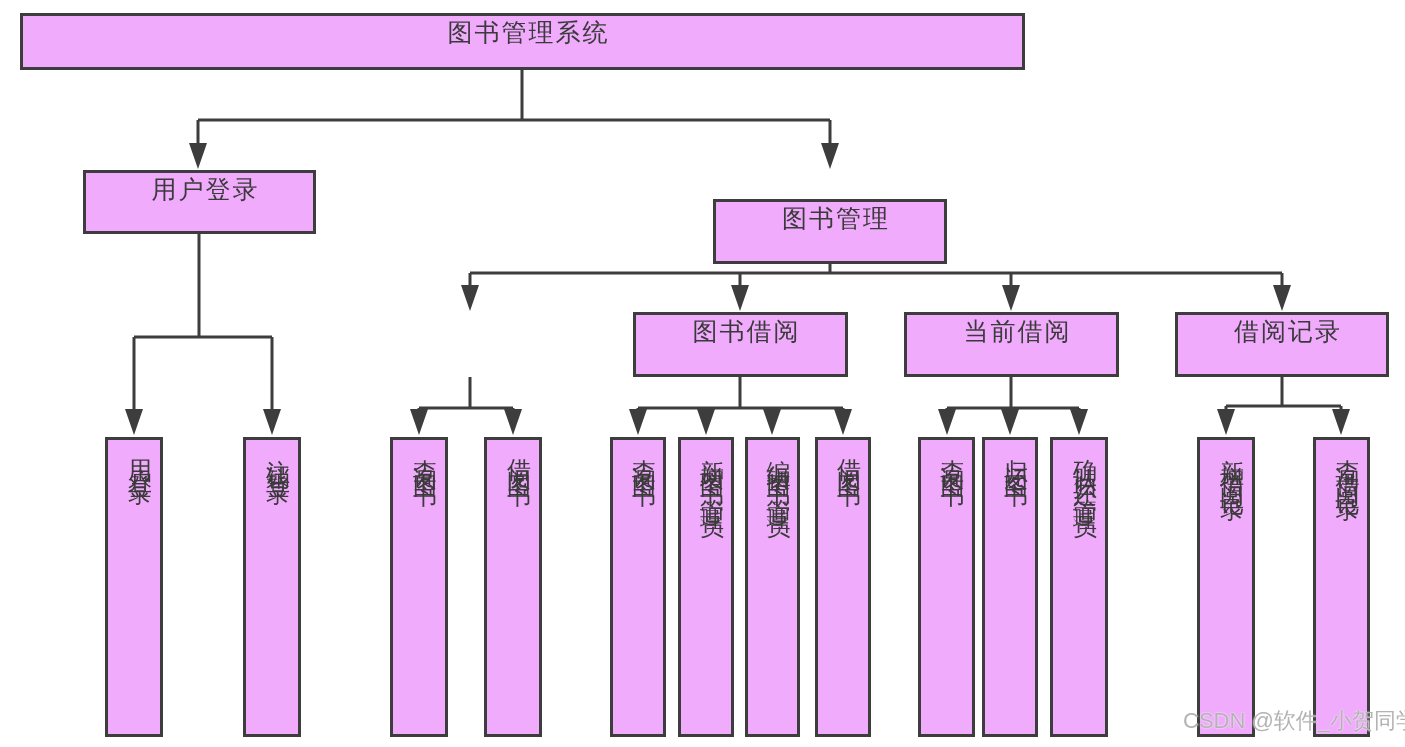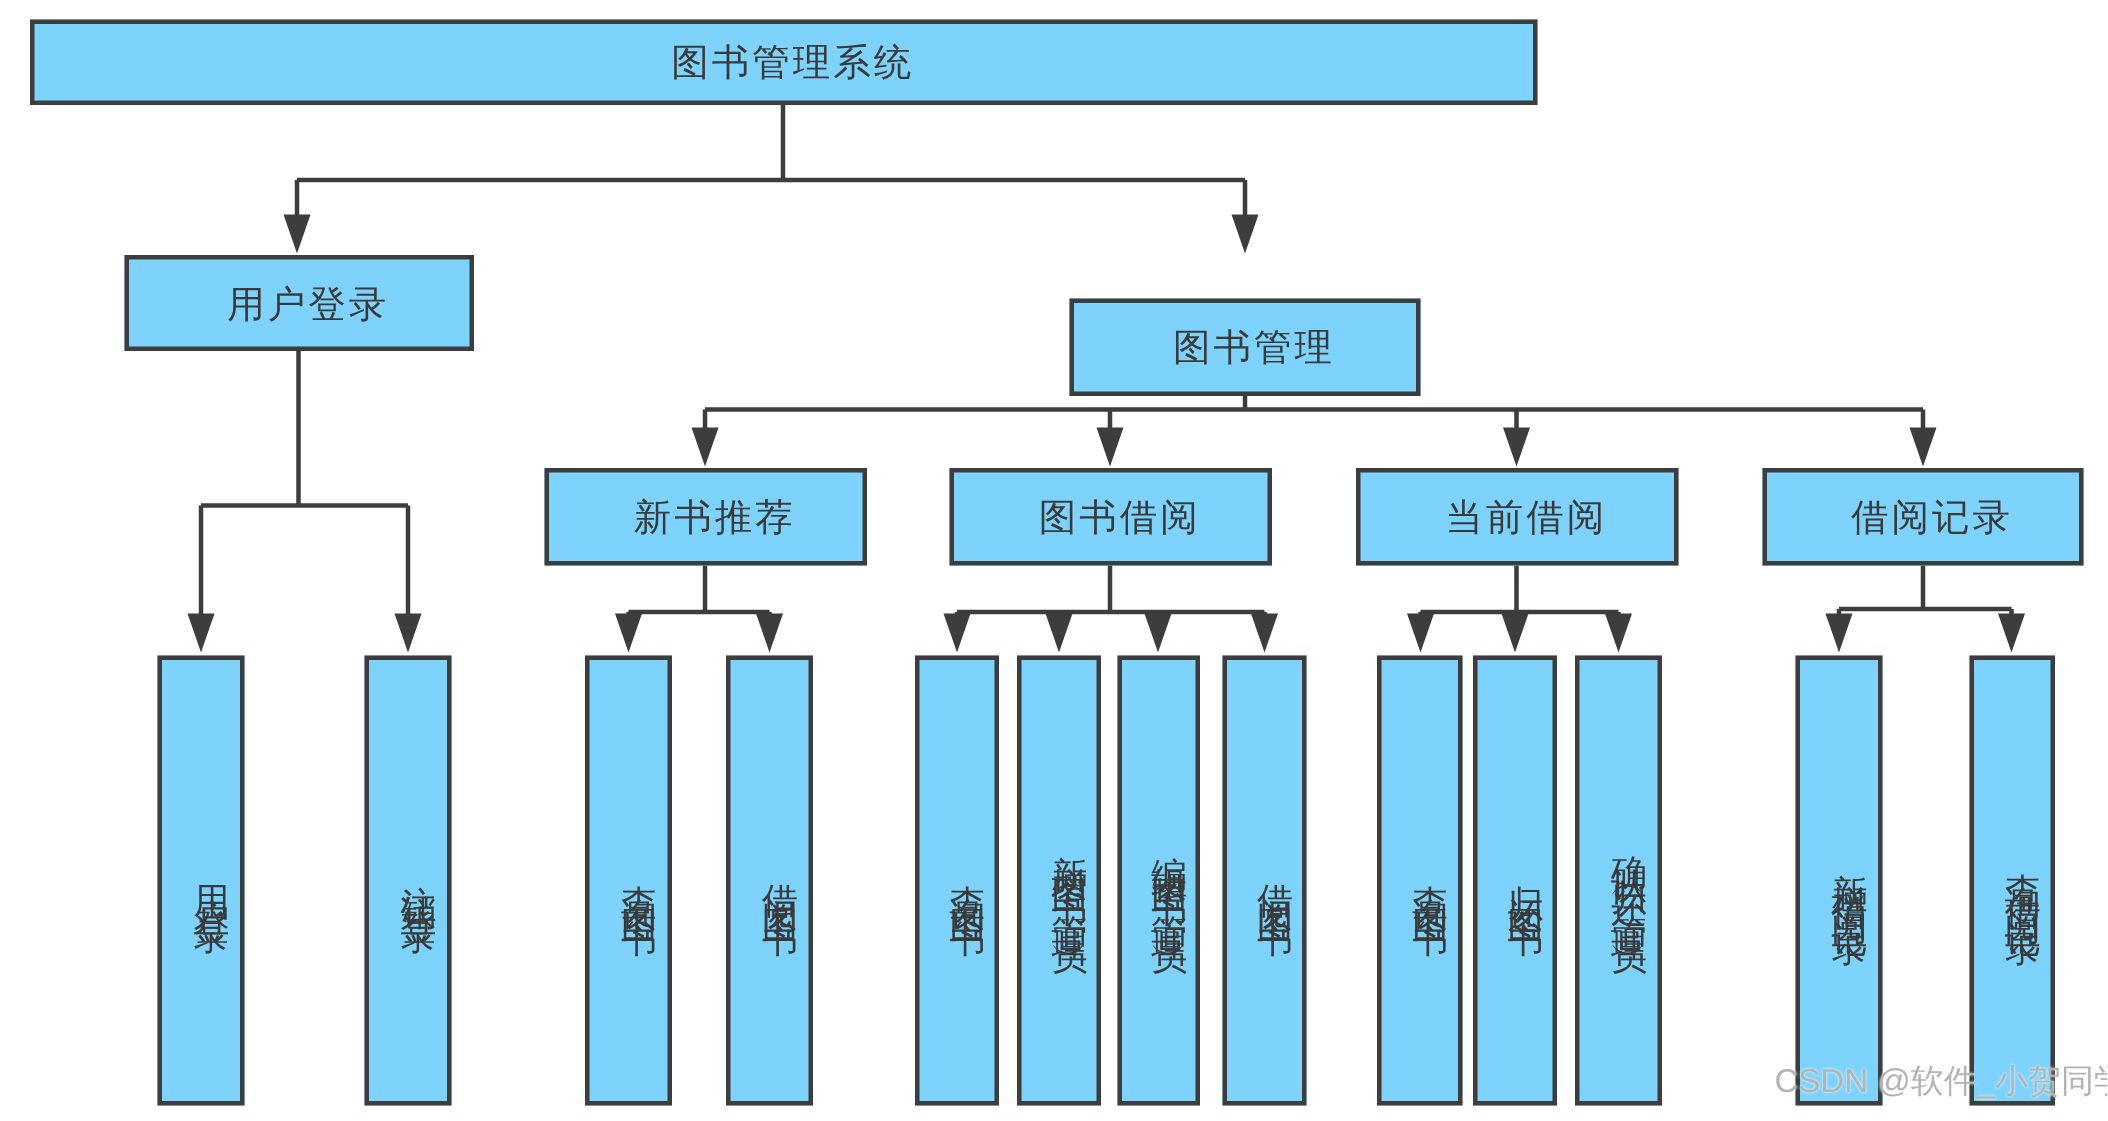--- a/index.html
+++ b/index.html
@@ -16,23 +16,23 @@
     left: 0; top: 0;
     width: 1405px; height: 747px;
     z-index: 1;
   }
   svg.wires path { stroke: #3d3d3d; stroke-width: 3; fill: none; }
   svg.wires polygon { fill: #3d3d3d; stroke: none; }
   .box {
     position: absolute;
     box-sizing: border-box;
     border: 3px solid #3d3d3d;
-    background: #7dd3fc;
+    background: #f0abfc;
     display: flex;
-    align-items: center;
+    align-items: flex-start;
     justify-content: center;
     z-index: 2;
     color: #3a3a3a;
     padding-left: 12px;
   }
   .box.h span {
     font-size: 25px;
     letter-spacing: 2px;
     white-space: nowrap;
     color: #3a3a3a;
@@ -101,23 +101,20 @@
     <span>图书管理系统</span>
   </div>
 
   <div class="box h" style="left:83px; top:170px; width:233px; height:64px;">
     <span>用户登录</span>
   </div>
   <div class="box h" style="left:713px; top:169px; width:234px; height:65px;margin-top:30px;">
     <span>图书管理</span>
   </div>
 
-  <div class="box h" style="left:363px; top:312px; width:215px; height:65px;">
-    <span>新书推荐</span>
-  </div>
   <div class="box h" style="left:633px; top:312px; width:215px; height:65px;">
     <span>图书借阅</span>
   </div>
   <div class="box h" style="left:904px; top:312px; width:215px; height:65px;">
     <span>当前借阅</span>
   </div>
   <div class="box h" style="left:1175px; top:312px; width:214px; height:65px;">
     <span>借阅记录</span>
   </div>
 

